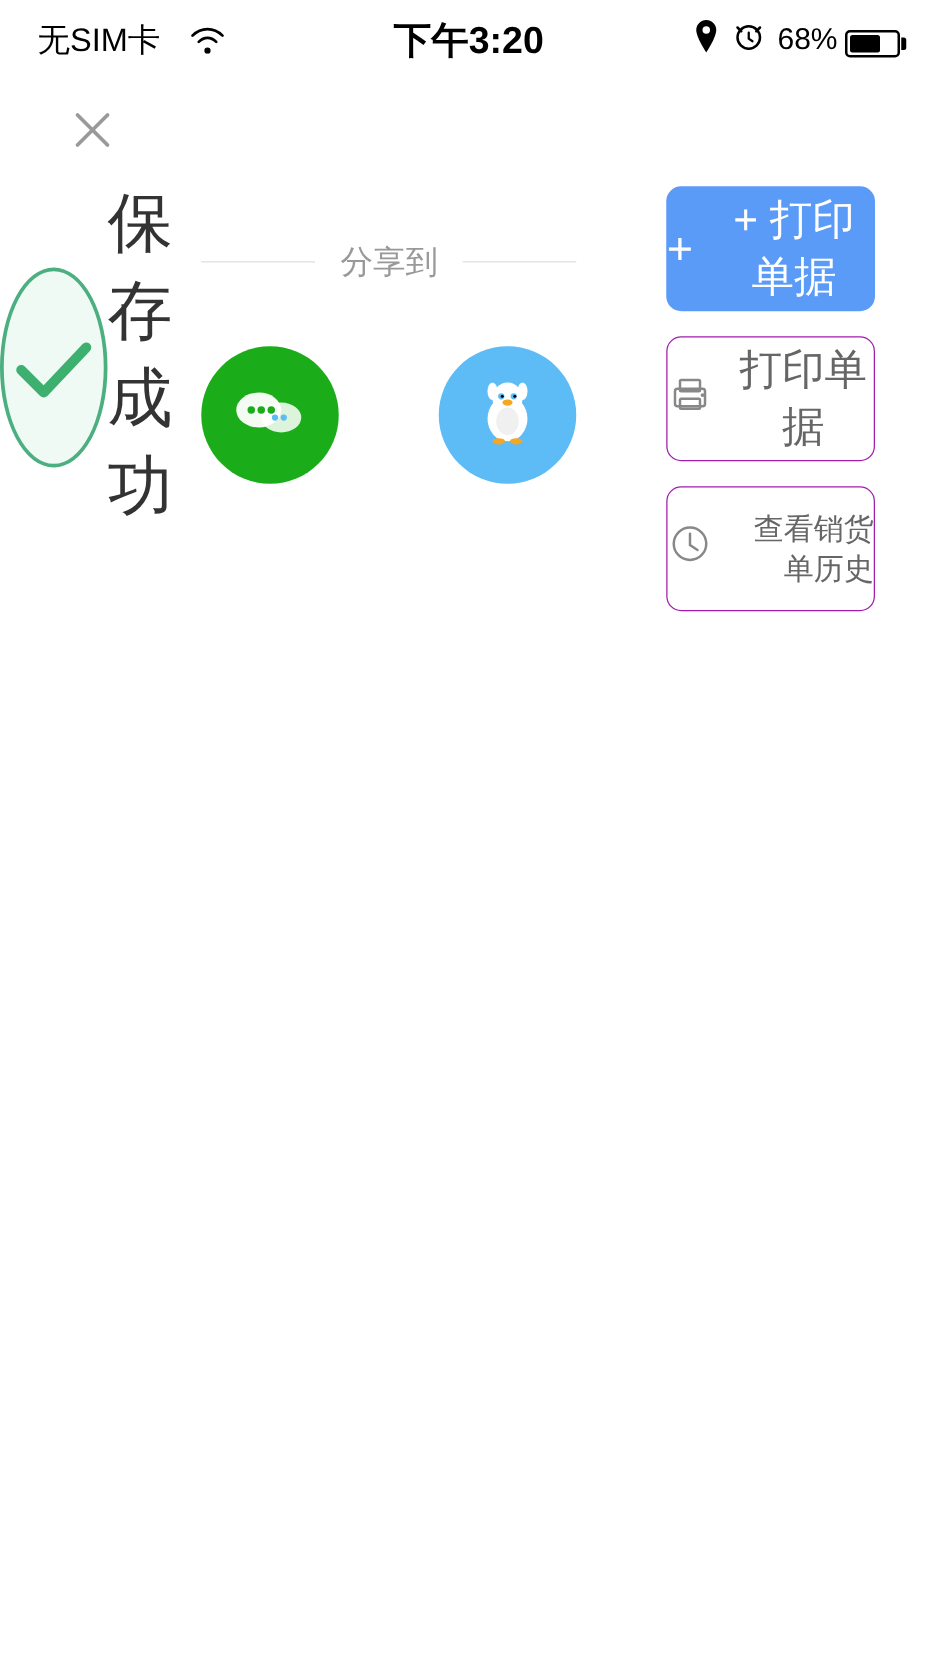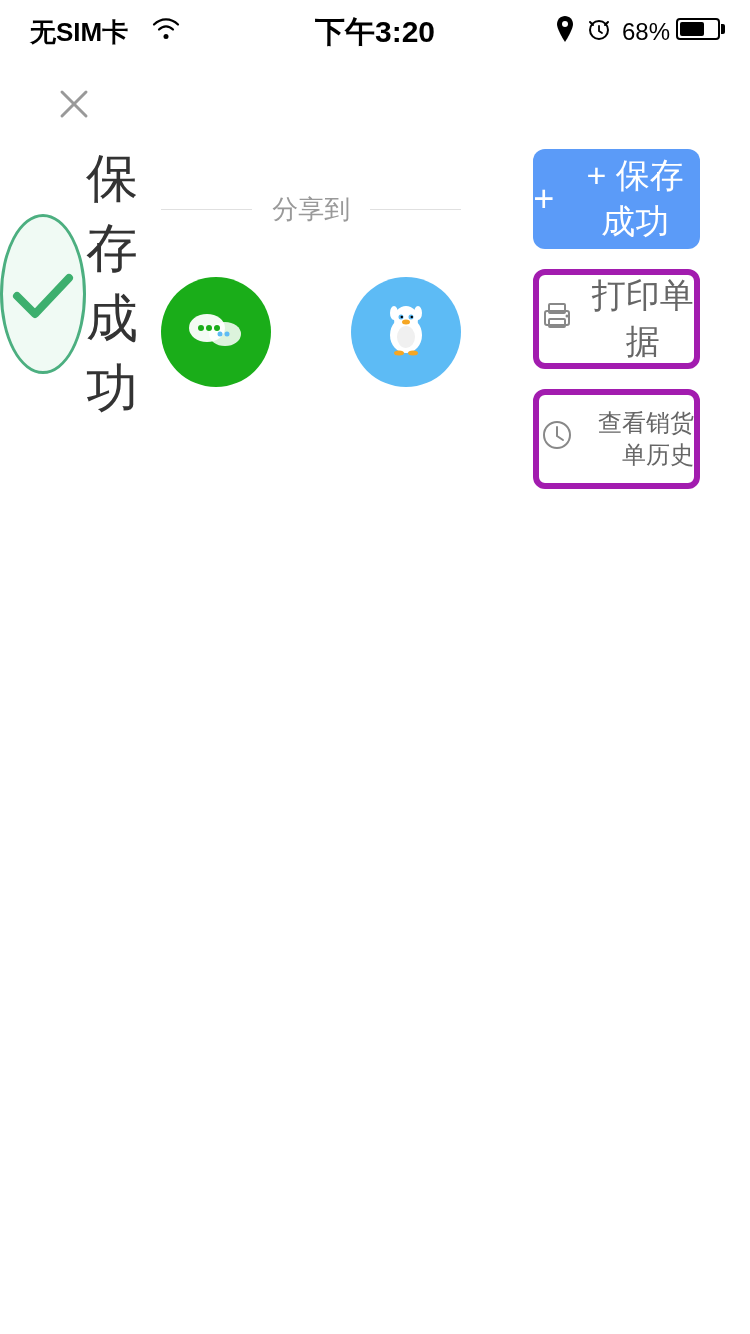--- a/index.html
+++ b/index.html
@@ -19,25 +19,25 @@
       height: 64px;
       display: flex;
       align-items: center;
       justify-content: space-between;
       padding: 0 30px;
       background: #fff;
     }
 
     .status-left {
       display: flex;
-      align-items: flex-start;
+      align-items: flex-end;
       gap: 24px;
       font-size: 26px;
       color: #000;
-      font-weight: 700;
+      font-weight: 400;
     }
 
     .status-center {
       font-size: 30px;
       font-weight: 600;
       color: #000;
       position: absolute;
       left: 50%;
       transform: translateX(-50%);
     }
@@ -45,21 +45,21 @@
     .status-right {
       display: flex;
       align-items: center;
       gap: 10px;
       font-size: 24px;
       color: #000;
     }
 
     .battery-container {
       display: flex;
-      align-items: flex-start;
+      align-items: flex-end;
       gap: 6px;
     }
 
     .battery-icon {
       width: 44px;
       height: 22px;
       border: 2px solid #000;
       border-radius: 4px;
       position: relative;
       display: flex;
@@ -217,21 +217,21 @@
       display: flex;
       align-items: center;
       justify-content: center;
       gap: 16px;
     }
 
     .btn-secondary {
       width: 100%;
       height: 100px;
       background: #fff;
-      border: 6px solid #a21caf;
+      border: 1px solid #a21caf;
       border-radius: 12px;
       font-size: 34px;
       color: #555;
       cursor: pointer;
       display: flex;
       align-items: center;
       justify-content: center;
       gap: 16px;
     }
   </style>
@@ -337,21 +337,21 @@
           <ellipse cx="40" cy="54" rx="5" ry="2.5" fill="#f5a623"></ellipse>
         </svg>
       </div>
     </div>
   </div>
 
   <div class="actions">
 
     <button class="btn-primary">
       <span style="font-size:36px;line-height:1;">+</span>
-      <span style="font-size:34px;">+ 保存成功</span>
+      <span style="font-size:34px;">+ 打印单据</span>
     </button>
 
     <button class="btn-secondary">
       <span>
         <svg width="36" height="36" viewBox="0 0 36 36" fill="none">
           <rect x="6" y="14" width="24" height="14" rx="2" stroke="#888" stroke-width="2" fill="none"></rect>
           <rect x="10" y="7" width="16" height="9" rx="1" stroke="#888" stroke-width="2" fill="none"></rect>
           <rect x="10" y="22" width="16" height="8" rx="1" stroke="#888" stroke-width="2" fill="none"></rect>
           <circle cx="28" cy="19" r="1.5" fill="#888"></circle>
         </svg>

